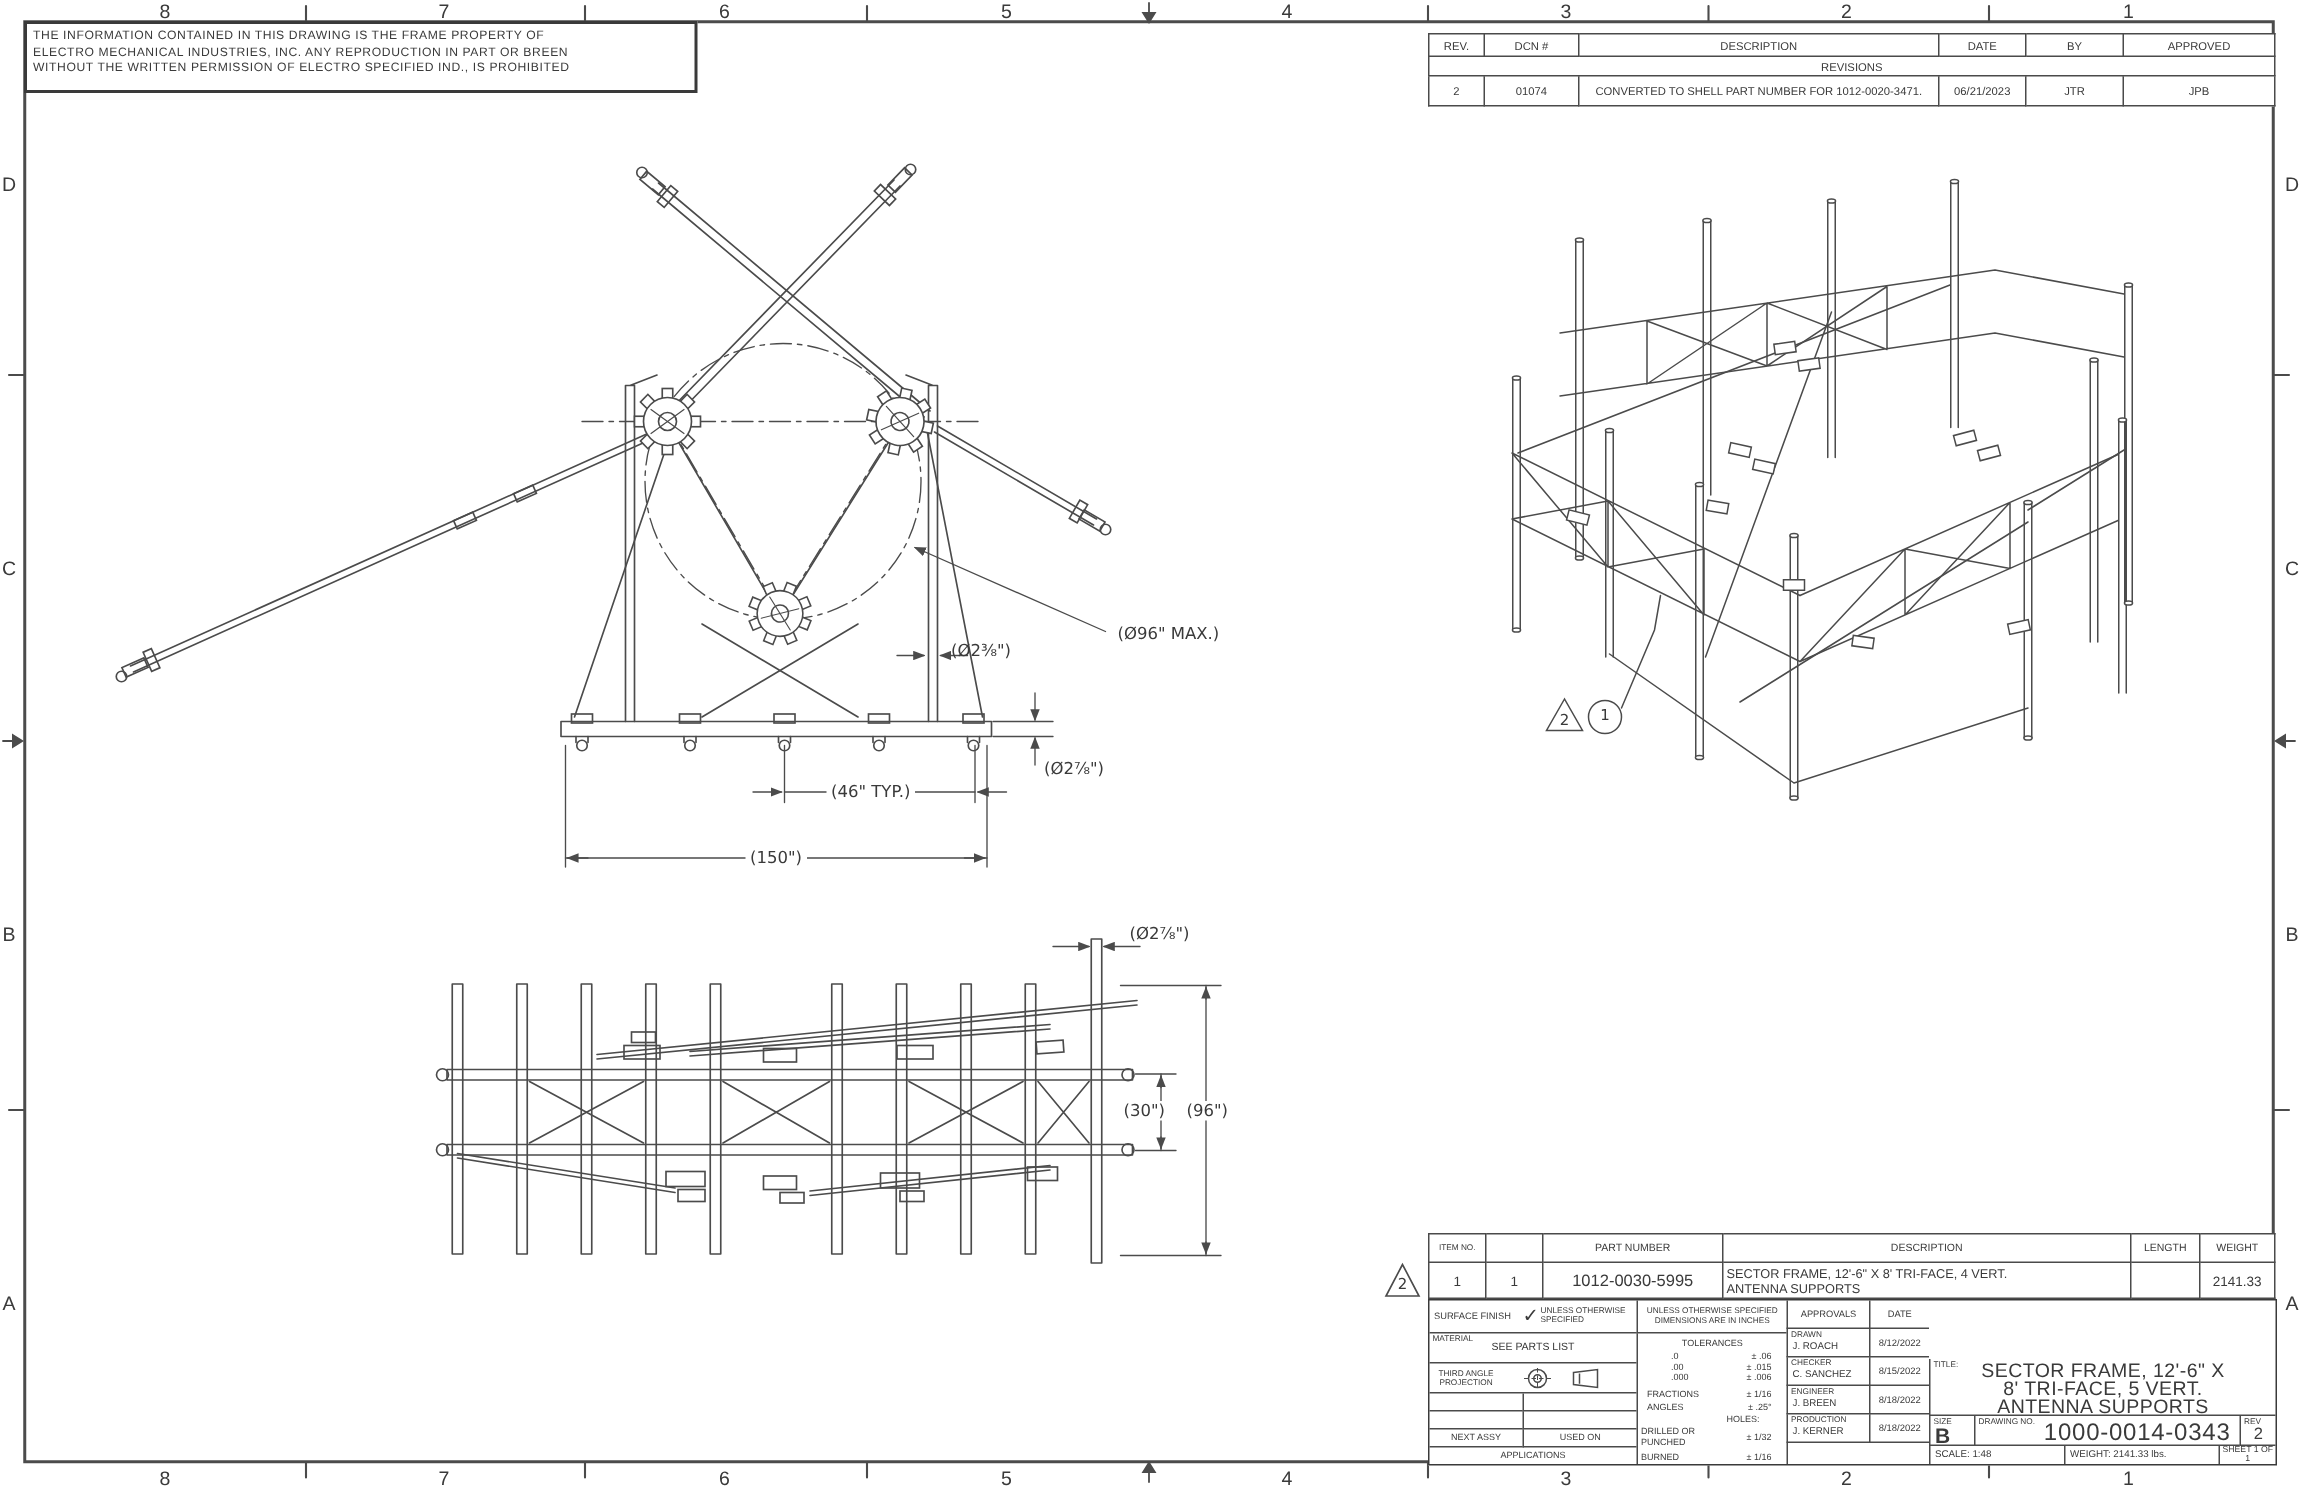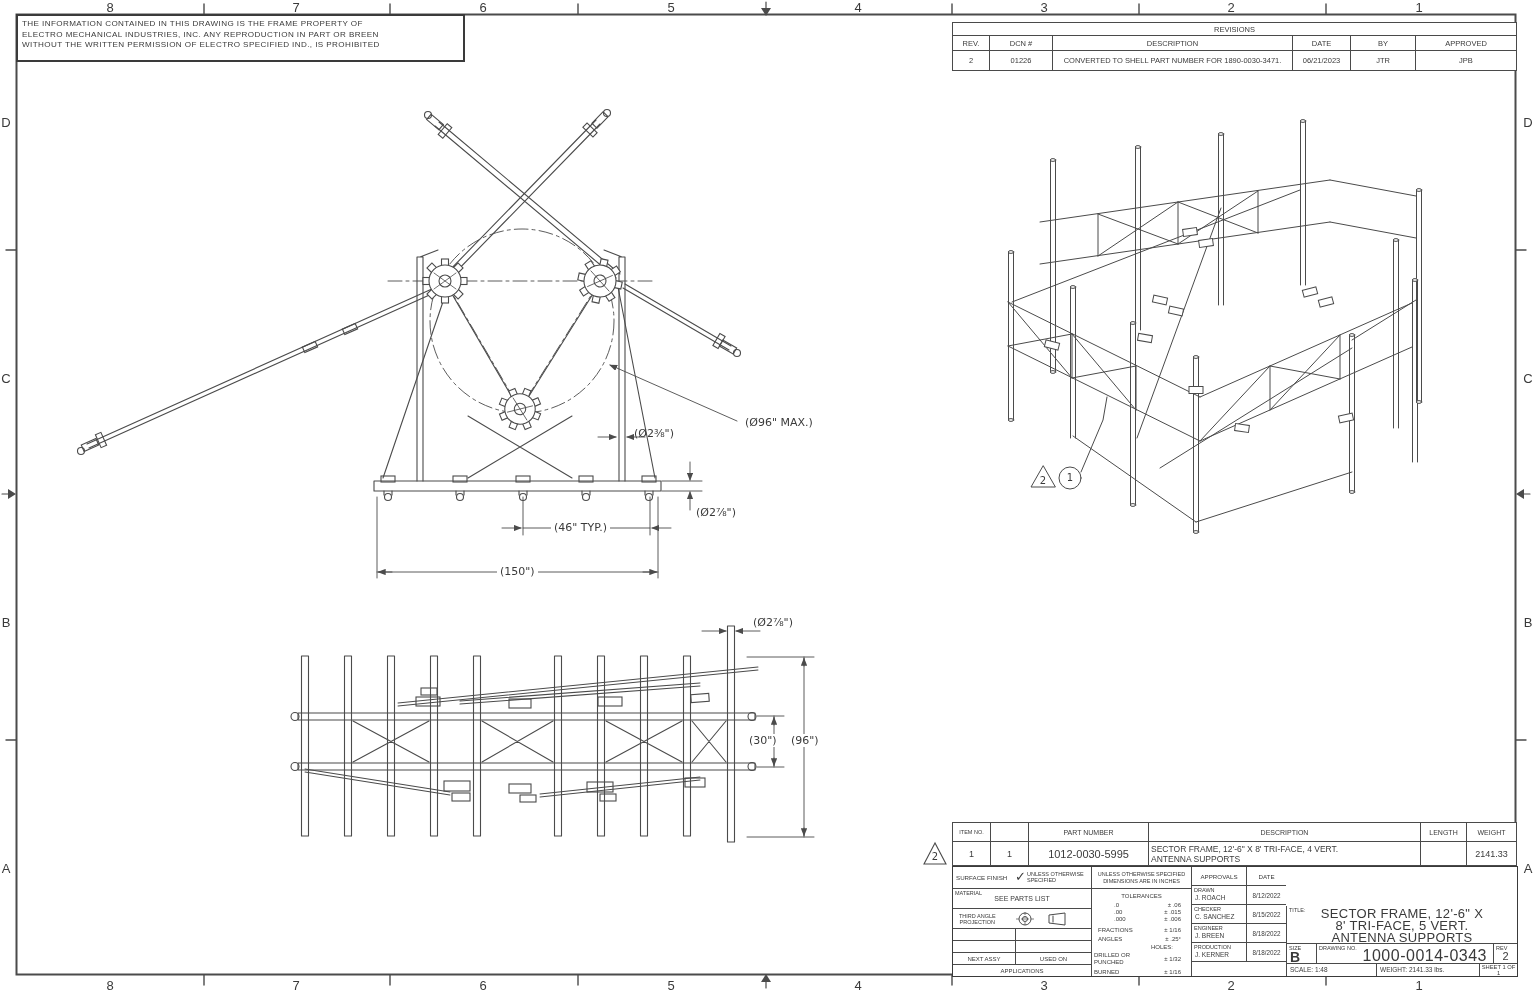--- a/index.html
+++ b/index.html
@@ -307,34 +307,34 @@
   <colgroup>
         <col style="width:37px">
         <col style="width:63px">
         <col style="width:240px">
         <col style="width:58px">
         <col style="width:65px">
         <col style="width:101px">
       </colgroup>
   <tbody>
         <tr>
-          <td colspan="6" style="height:12px;">REVISIONS</td>
-        </tr>
-  <tr>
     <td>REV.</td>
     <td>DCN #</td>
     <td>DESCRIPTION</td>
     <td>DATE</td>
     <td>BY</td>
     <td>APPROVED</td>
   </tr>
+  <tr>
+          <td colspan="6" style="height:12px;">REVISIONS</td>
+        </tr>
   <tr style="height:20px;">
     <td>2</td>
-    <td>01226</td>
-    <td>CONVERTED TO SHELL PART NUMBER FOR 1890-0030-3471.</td>
+    <td>01074</td>
+    <td>CONVERTED TO SHELL PART NUMBER FOR 1012-0020-3471.</td>
     <td>06/21/2023</td>
     <td>JTR</td>
     <td>JPB</td>
   </tr>
 </tbody>
     </table>
 
 <span class="abs dim" style="left:745px;top:416px;">(Ø96" MAX.)</span>
 <span class="abs dim" style="left:634px;top:427px;">(Ø2⅜")</span>
 <span class="abs dim" style="left:696px;top:506px;">(Ø2⅞")</span>

